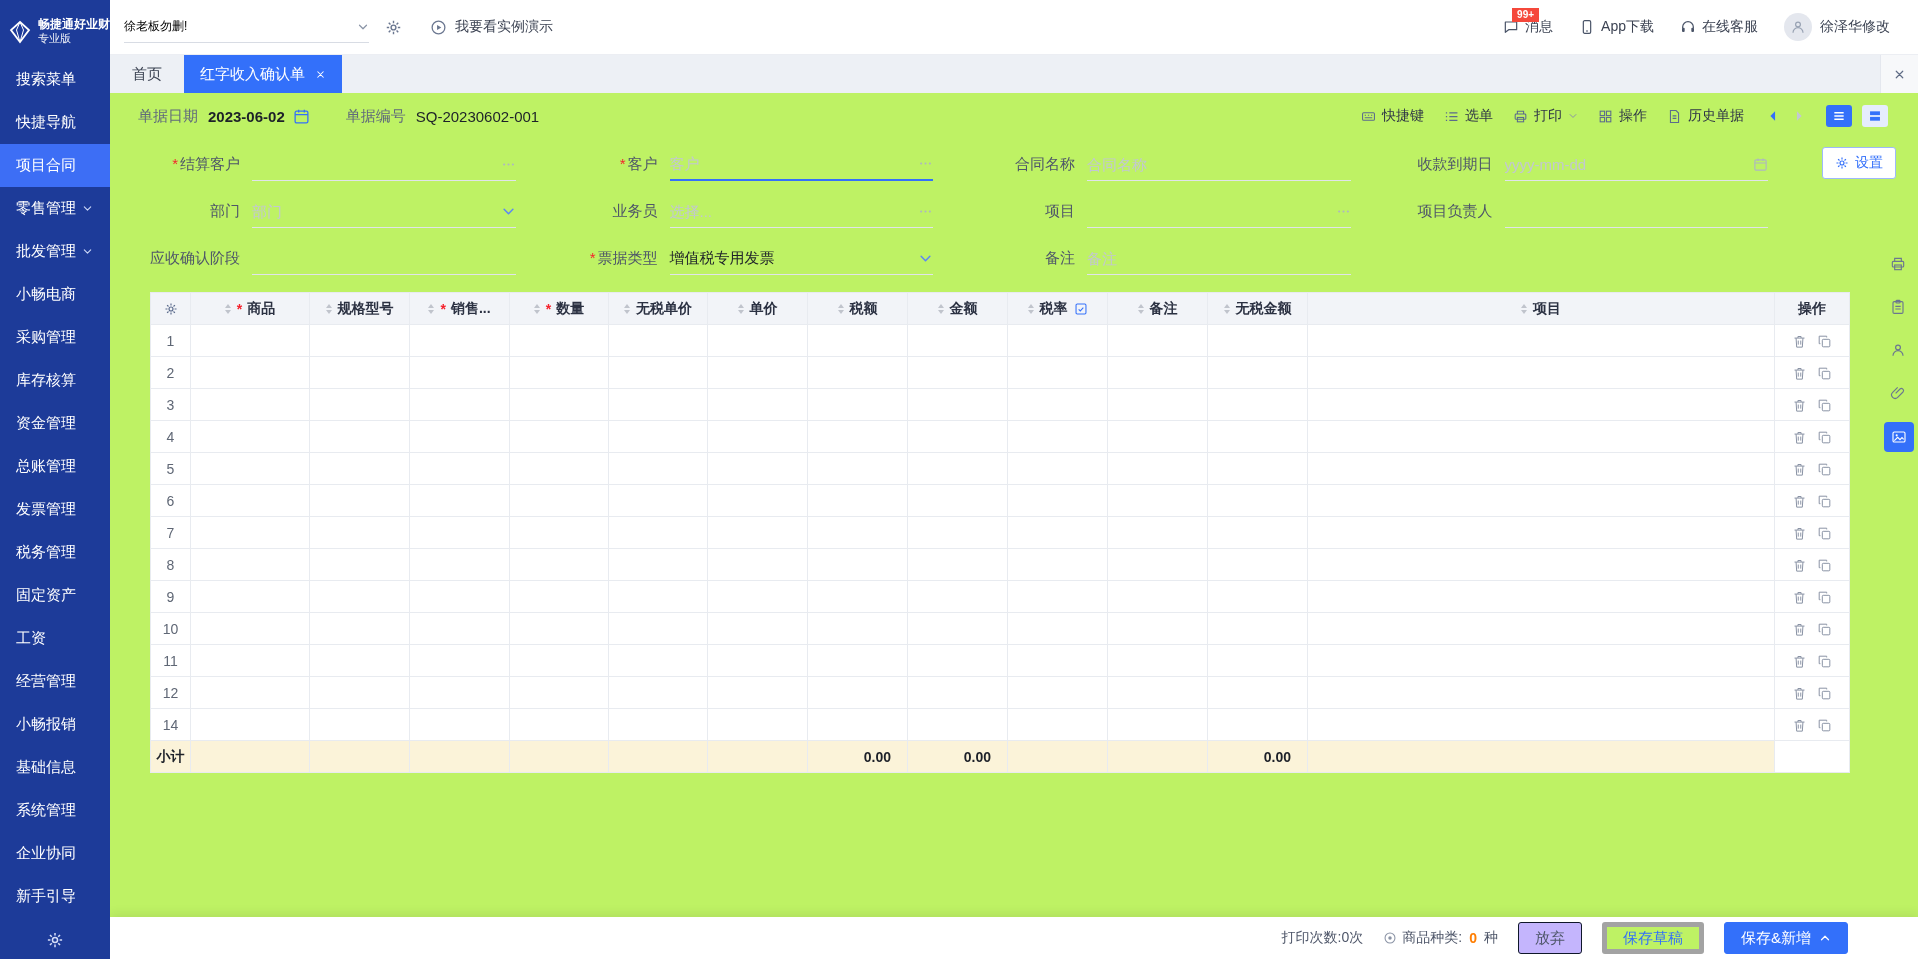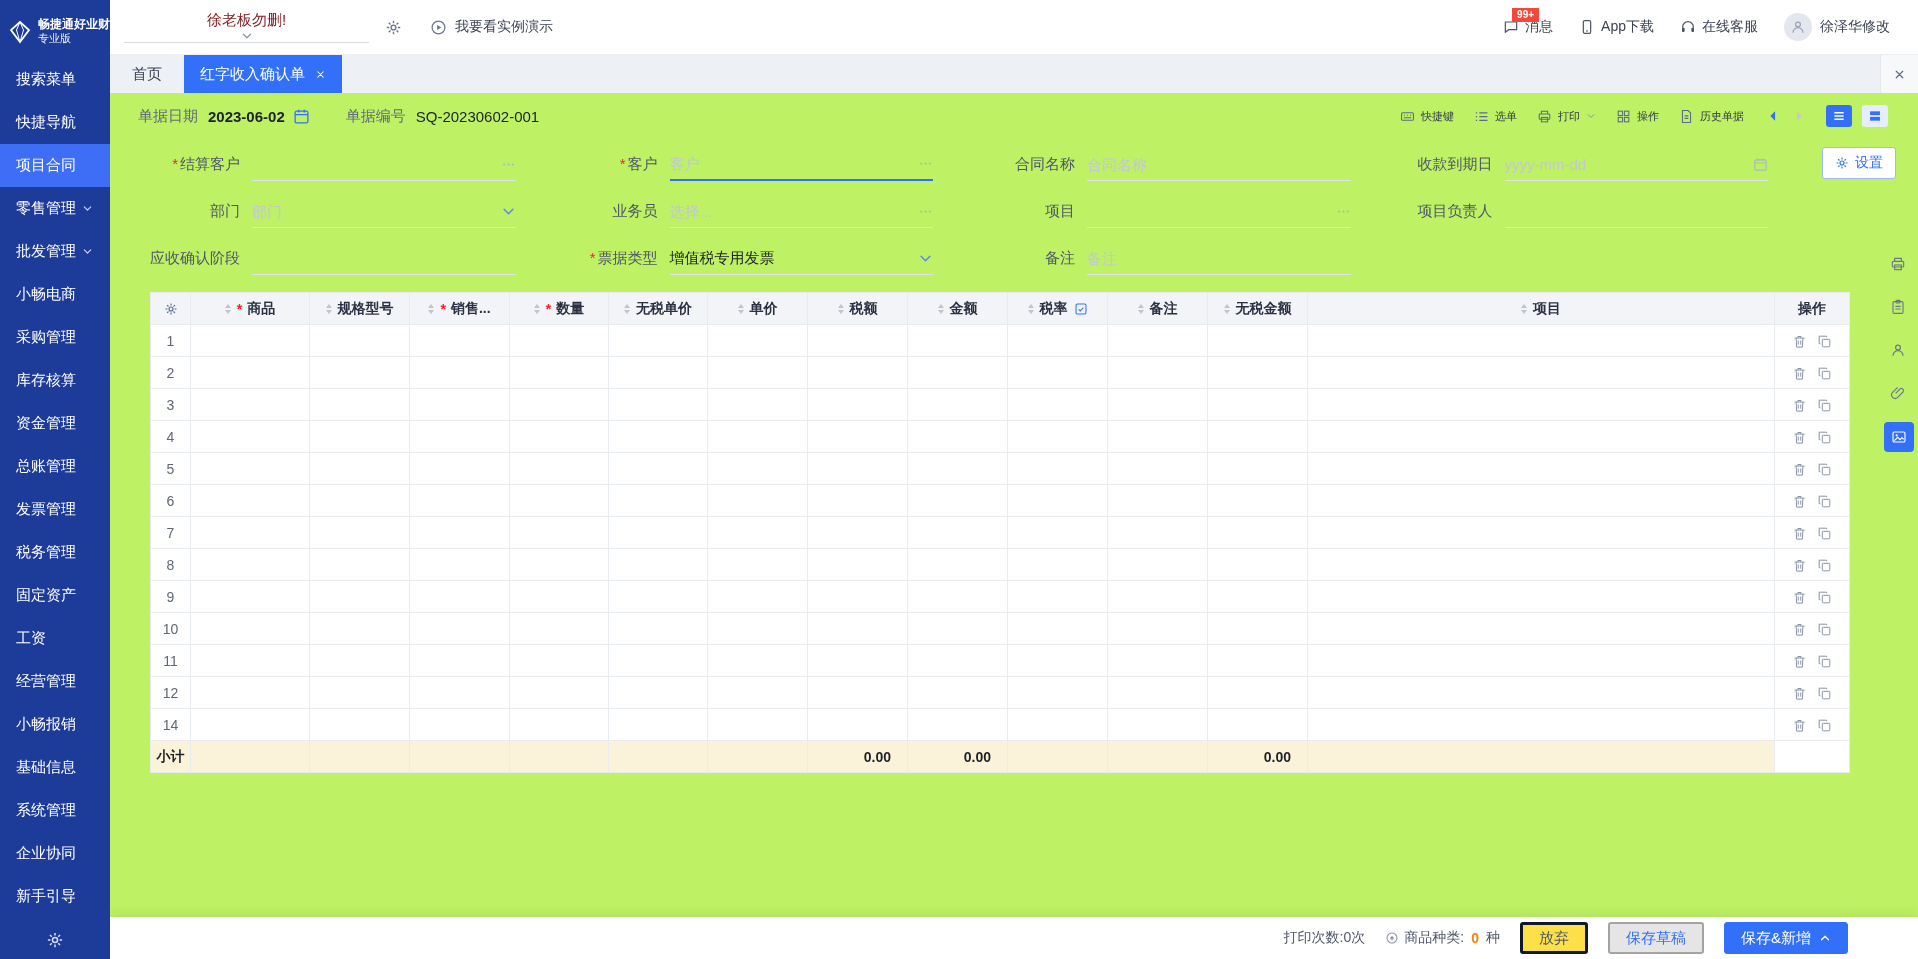--- a/index.html
+++ b/index.html
@@ -18,21 +18,21 @@
   .sb-item { height:43px; display:flex; align-items:center; padding-left:16px; font-size:15px; gap:6px; cursor:pointer; }
   .sb-item .chev { width:11px; height:11px; color:#cdd8f8; }
   .sb-item.active { background:#3d6ef5; }
   .sb-gear { position:absolute; bottom:10px; left:0; width:100%; display:flex; justify-content:center; color:#d6def8; cursor:pointer; }
   .sb-gear .ic { width:18px; height:18px; }
 
   .main { margin-left:110px; height:100%; display:flex; flex-direction:column; }
 
   
   .topbar { height:55px; background:#fff; border-bottom:1px solid #eceef3; display:flex; align-items:center; padding:0 28px 0 14px; flex:none; }
-  .company { width:245px; height:32px; border-bottom:1px solid #d8dce4; display:flex; align-items:center; justify-content:space-between; font-size:15px; color:#7f1d1d; cursor:pointer;flex-direction:column; }
+  .company { width:245px; height:32px; border-bottom:1px solid #d8dce4; display:flex; align-items:center; justify-content:space-between; font-size:12px; color:#000000; cursor:pointer; }
   .company .chev { width:12px; height:12px; color:#8a94a6; }
   .tb-gear { margin-left:16px; color:#6b7790; cursor:pointer; display:flex; }
   .tb-gear .ic { width:17px; height:17px; }
   .demo { margin-left:28px; display:flex; align-items:center; gap:8px; font-size:14px; color:#3c4353; cursor:pointer; }
   .demo .ic { width:17px; height:17px; color:#6b7790; }
   .tb-right { margin-left:auto; display:flex; align-items:center; gap:26px; font-size:14px; color:#3c4353; }
   .tb-item { display:flex; align-items:center; gap:6px; cursor:pointer; }
   .tb-item .ic { width:16px; height:16px; color:#4a5468; }
   .msg-wrap { position:relative; display:flex; }
   .badge { position:absolute; top:-11px; left:9px; background:#f5483b; color:#fff; font-size:10px; line-height:1; padding:2px 5px; border-radius:0; font-weight:700; }
@@ -49,21 +49,21 @@
   .tab-close-all .ic { width:13px; height:13px; }
 
   
   .content { flex:1; background:#bef264; overflow:hidden; position:relative; }
   .doc-row { height:46px; display:flex; align-items:center; padding:0 30px 0 28px; font-size:15px; }
   .d-lbl { color:#606a7b; }
   .d-val { color:#1d2129; font-weight:700; margin-left:10px; }
   .d-val2 { color:#1d2129; font-weight:500; margin-left:10px; }
   .d-cal { width:17px; height:17px; color:#3370fa; margin-left:8px; cursor:pointer; }
   .d-g2 { margin-left:36px; display:flex; align-items:center; }
-  .d-tools { margin-left:auto; display:flex; align-items:center; gap:20px; font-size:11px; color:#2f3646; }
+  .d-tools { margin-left:auto; display:flex; align-items:center; gap:20px; font-size:14px; color:#2f3646; }
   .tool { display:flex; align-items:center; gap:6px; cursor:pointer; }
   .tool .ic { width:15px; height:15px; color:#5b6b8c; }
   .tool .mini { width:10px; height:10px; color:#8a94a6; }
   .carets { display:flex; align-items:center; gap:12px; margin-left:2px; }
   .caret { width:14px; height:14px; cursor:pointer; }
   .caret.on { color:#3370fa; }
   .caret.off { color:#c3c8d4; }
   .vt { width:26px; height:22px; border-radius:3px; display:flex; align-items:center; justify-content:center; cursor:pointer; }
   .vt .ic { width:14px; height:14px; }
   .vt.on { background:#3370fa; color:#fff; }
@@ -110,22 +110,22 @@
   .right-rail { position:absolute; right:4px; top:250px; display:flex; flex-direction:column; gap:15px; z-index:6; }
   .rail-btn { width:28px; height:28px; border-radius:4px; display:flex; align-items:center; justify-content:center; color:#6b7790; cursor:pointer; }
   .rail-btn.active { background:#3370fa; color:#fff; width:30px; height:30px; }
 
   
   .footer { height:42px; flex:none; background:#fff; box-shadow:0 -3px 10px rgba(31,35,41,.09); display:flex; align-items:center; justify-content:flex-end; gap:20px; padding-right:70px; font-size:14px; color:#4e5669; position:relative; z-index:4; }
   .f-sku { display:flex; align-items:center; gap:5px; }
   .f-sku .ic { width:14px; height:14px; color:#8a93a5; }
   .orange { color:#ff7d00; font-weight:700; margin:0 2px; }
   .btn { height:32px; border-radius:3px; font-size:15px; padding:0 16px; display:inline-flex; align-items:center; gap:8px; cursor:pointer; font-family:inherit; }
-  .btn.ghost { background:#fde047; border:3px solid #0f172a; color:#4e5669;text-align:center; }
-  .btn.outline { background:#e5e5e5; border:2px solid #a3a3a3; color:#3370fa; }
+  .btn.ghost { background:#c4b5fd; border:1px solid #0f172a; color:#4e5669;text-align:center; }
+  .btn.outline { background:#bef264; border:5px solid #a3a3a3; color:#3370fa; }
   .btn.primary { background:#3370fa; border:1px solid #3370fa; color:#fff; }
   .btn .ic { width:12px; height:12px; }
 </style>
 </head>
 <body>
 
 <svg width="0" height="0" style="position:absolute">
 <defs>
   <symbol id="i-gear" viewBox="0 0 24 24">
         <circle cx="12" cy="12" r="3.4" fill="none" stroke="currentColor" stroke-width="2"></circle>

